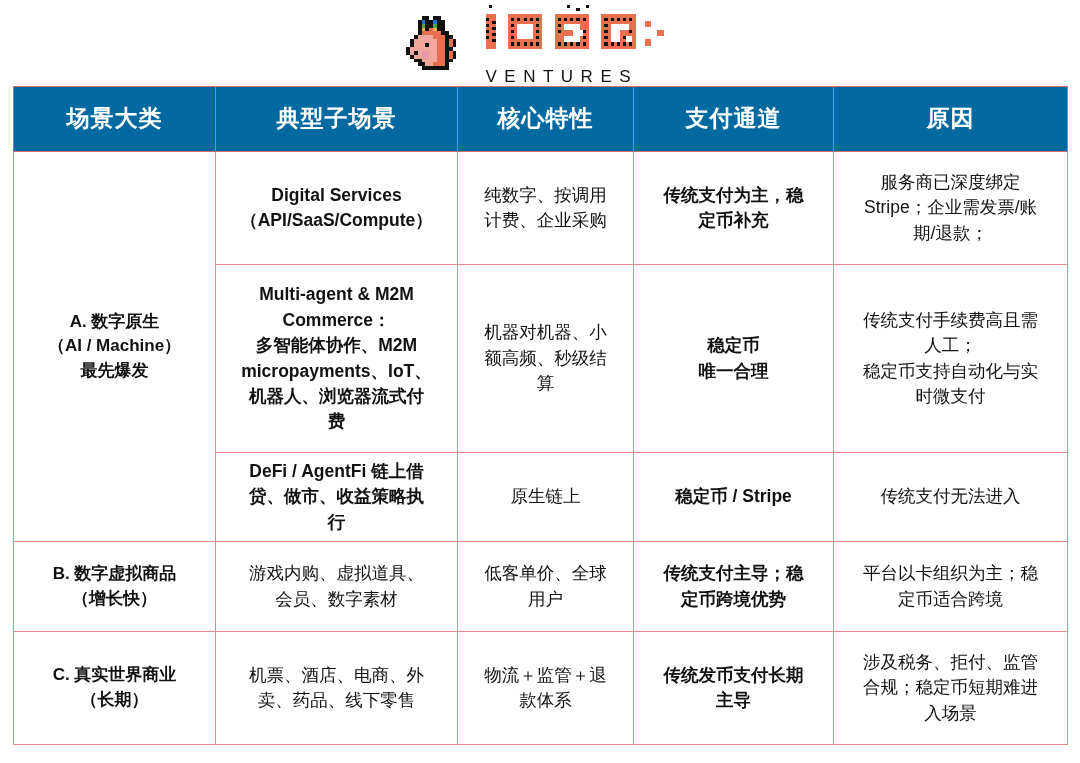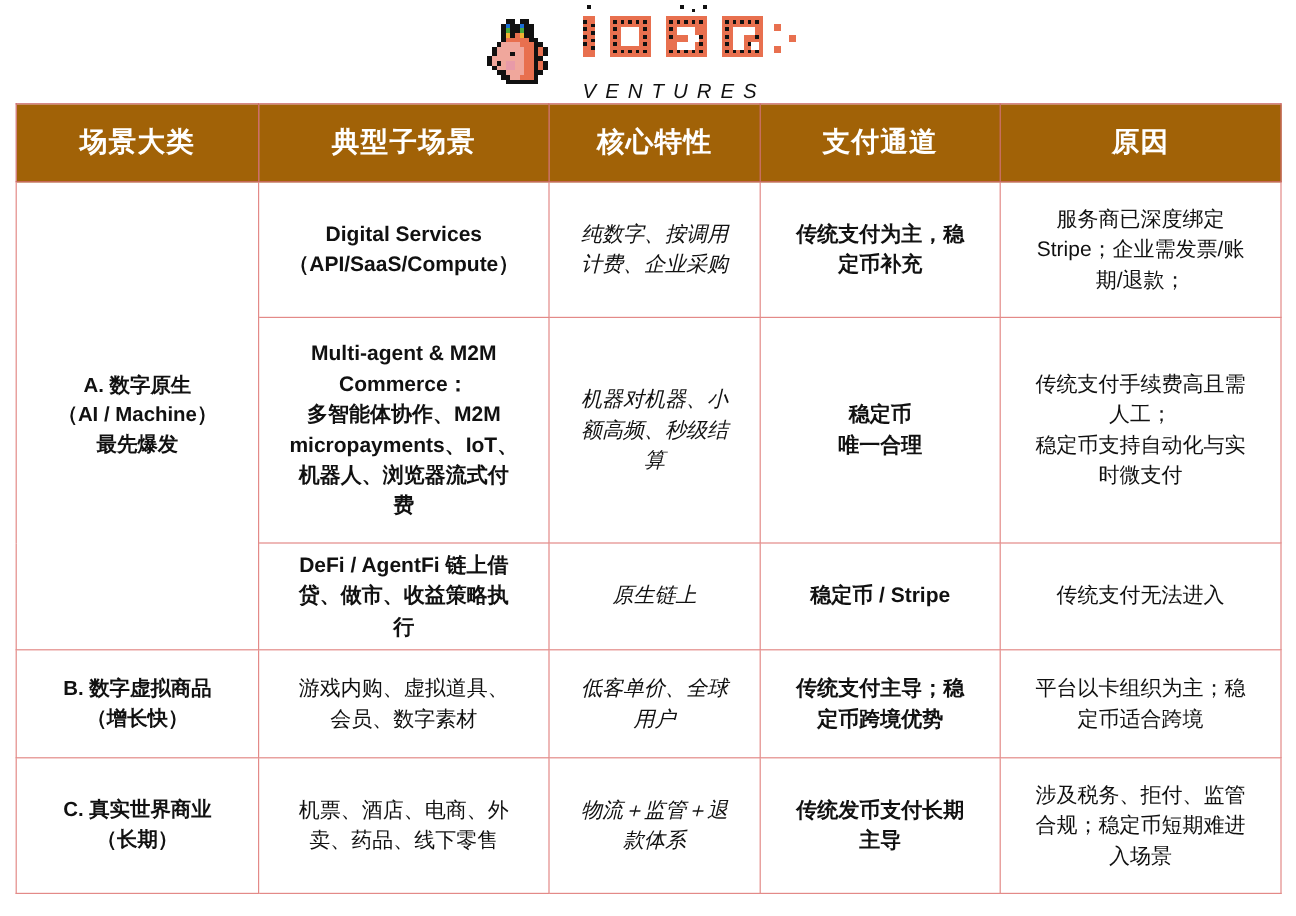--- a/index.html
+++ b/index.html
@@ -26,21 +26,20 @@
   .logo-mark {
     width: 64px;
     height: 62px;
     display: block;
   }
   .logo-word {
     display: flex;
     flex-direction: column;
     align-items: flex-start;
     gap: 6px;
-    font-style: italic;
   }
   .logo-iosg { display: block; }
   .logo-ventures {
     font-size: 17px;
     letter-spacing: 7.5px;
     color: #111111;
     font-weight: 400;
     font-family: "Liberation Sans", sans-serif;
     padding-left: 3px;
     line-height: 1;
@@ -57,21 +56,21 @@
     width: 1054px;
   }
   table.matrix th, table.matrix td {
     border: 1px solid #e38a88;
     vertical-align: middle;
     text-align: center;
     padding: 6px 10px;
     line-height: 1.45;
   }
   table.matrix thead th {
-    background: #a16207;
+    background: #0369a1;
     border-color: #ce6b6b;
     color: #ffffff;
     font-size: 23px;
     font-weight: bold;
     height: 64px;
     padding: 0 6px;
     letter-spacing: 1px;
     margin-top: 48px;
   }
   .col-1 { width: 202px; }
@@ -87,21 +86,20 @@
   td.sub {
     font-size: 17.5px;
     font-weight: bold;
   }
   td.sub.plain {
     font-weight: normal;
   }
   td.feat {
     font-size: 17.5px;
     font-weight: normal;
-    font-style: italic;
   }
   td.chan {
     font-size: 17.5px;
     font-weight: bold;
   }
   td.reason {
     font-size: 17.5px;
     font-weight: normal;
   }
   .r1 { height: 113px; }

